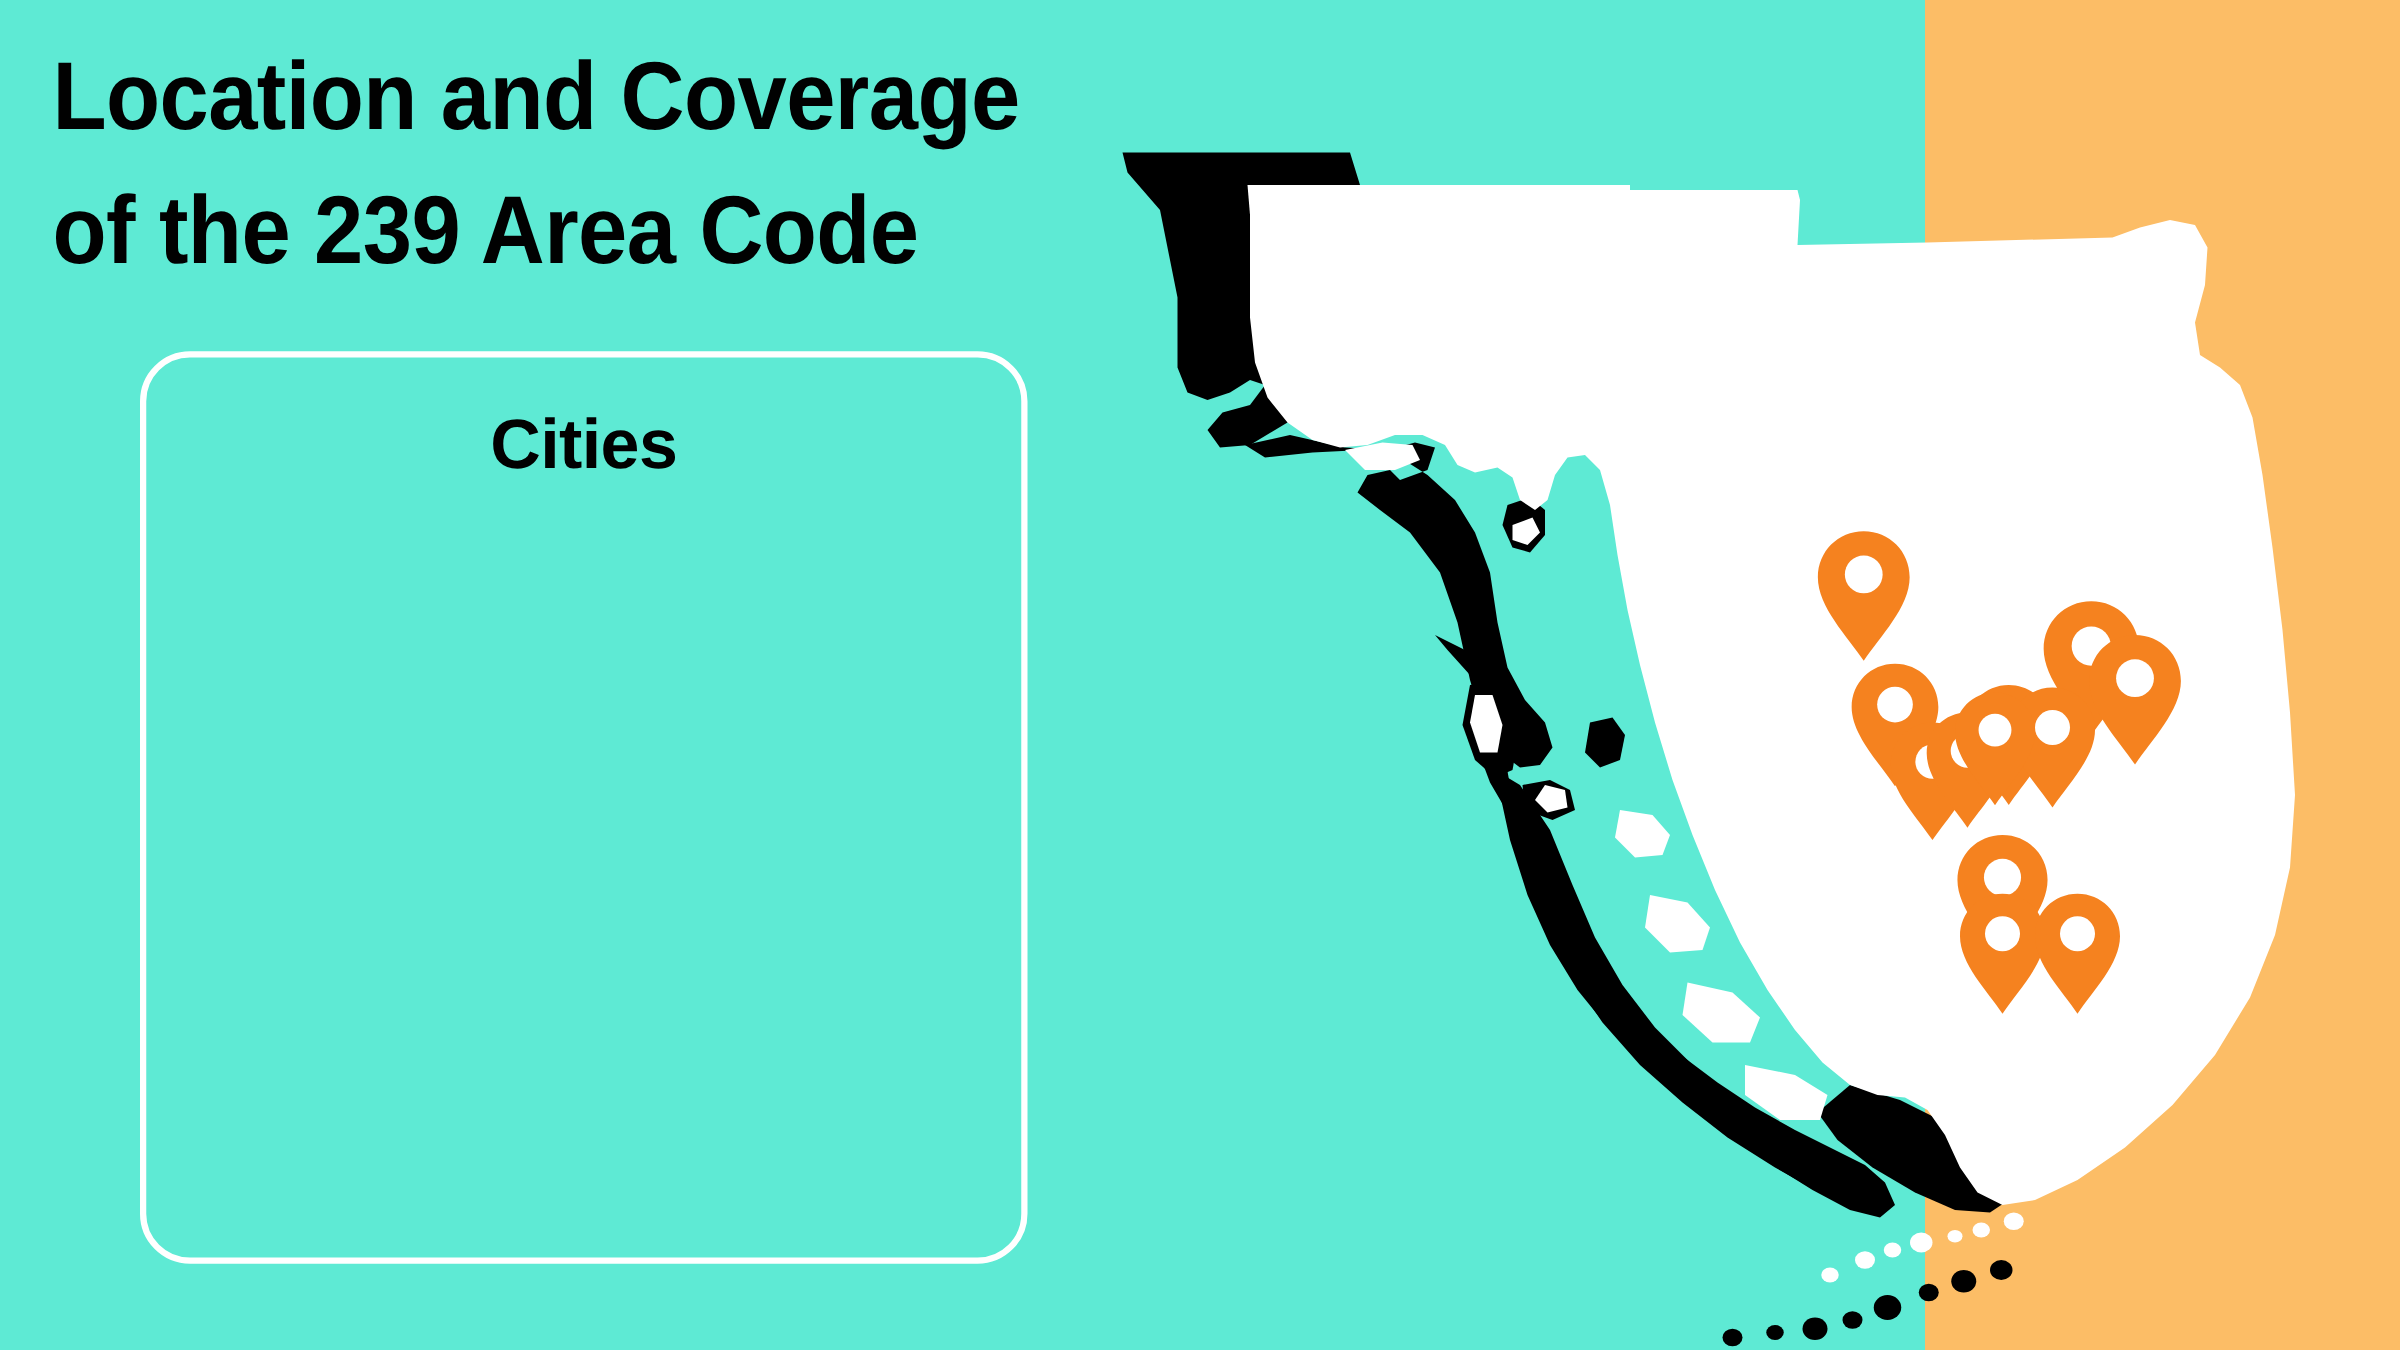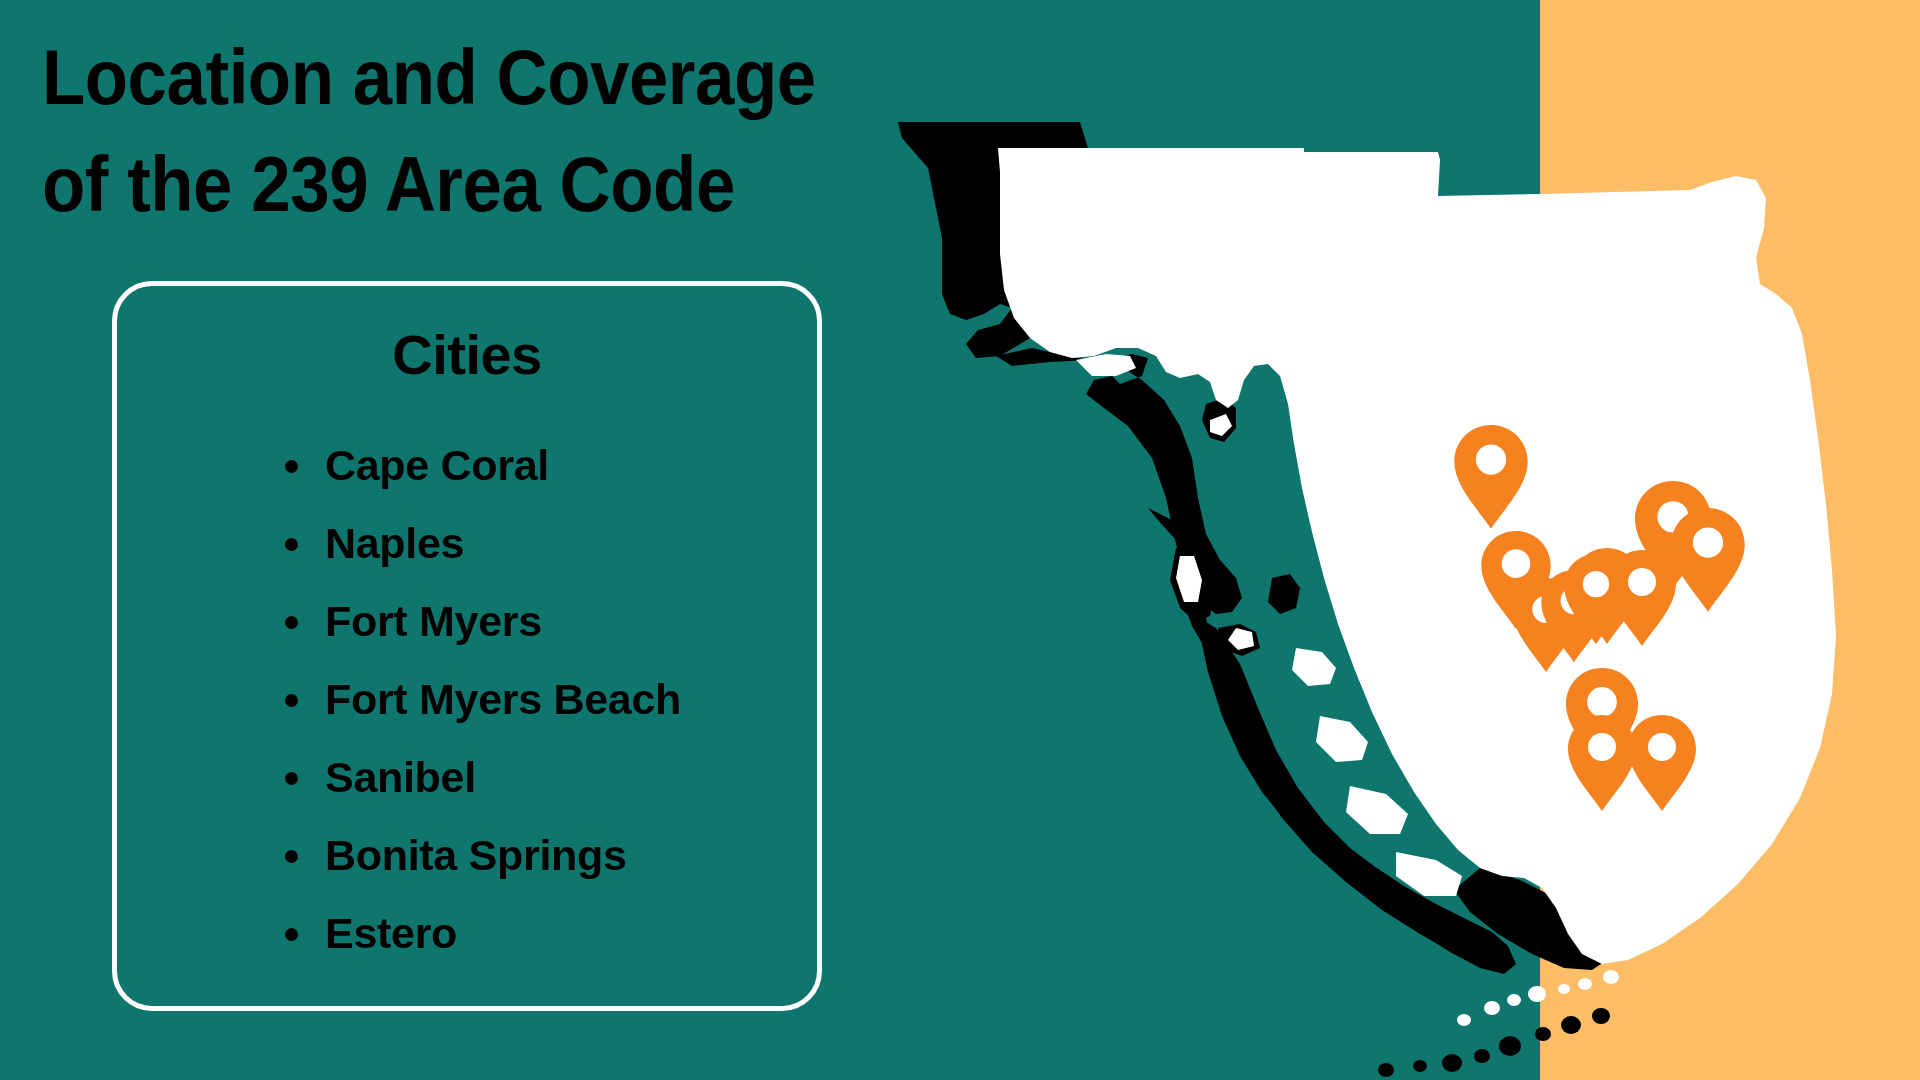--- a/index.html
+++ b/index.html
@@ -13,21 +13,21 @@
     background: #fcbd66;
     font-family: "Liberation Sans", sans-serif;
     position: relative;
   }
 
   #canvas {
     position: absolute;
     left: 0; top: 0;
     width: 1540px;
     height: 1080px;
-    background: #0f766e;
+    background: #5eead4;
   }
 
   
   #title-block {
     position: absolute;
     left: 42px;
     top: 24px;
     width: 920px;
   }
   .title-line {
@@ -124,29 +124,20 @@
 
 <div id="canvas">
 
   <div id="title-block">
     <div class="title-line">Location and Coverage</div>
     <div class="title-line">of the 239 Area Code</div>
   </div>
 
   <div id="cities-card">
     <h2 id="cities-heading">Cities</h2>
-    <ul id="cities-list">
-      <li>Cape Coral</li>
-      <li>Naples</li>
-      <li>Fort Myers</li>
-      <li>Fort Myers Beach</li>
-      <li>Sanibel</li>
-      <li>Bonita Springs</li>
-      <li>Estero</li>
-    </ul>
   </div>
 
   <div id="map-wrap">
     <svg id="map-svg" viewBox="0 0 1010 965" xmlns="http://www.w3.org/2000/svg">
 
       <g>
         <path class="shore" d="
           M 18 14
           L 200 14
           L 208 40

